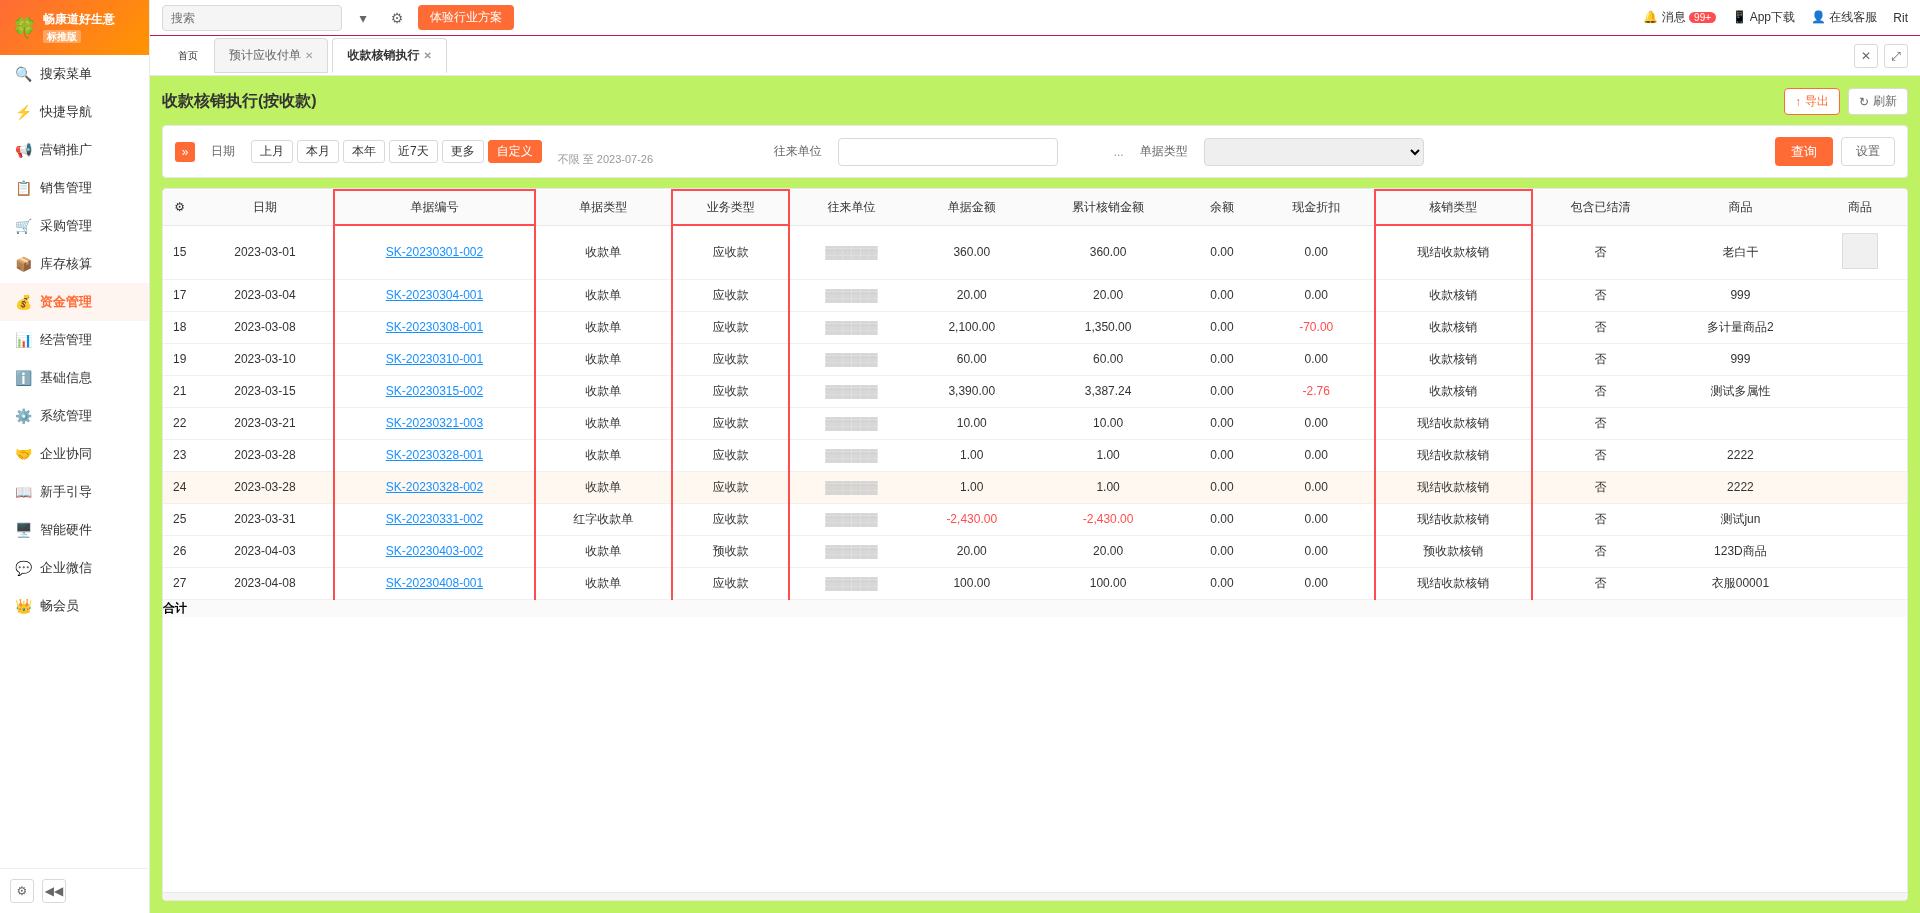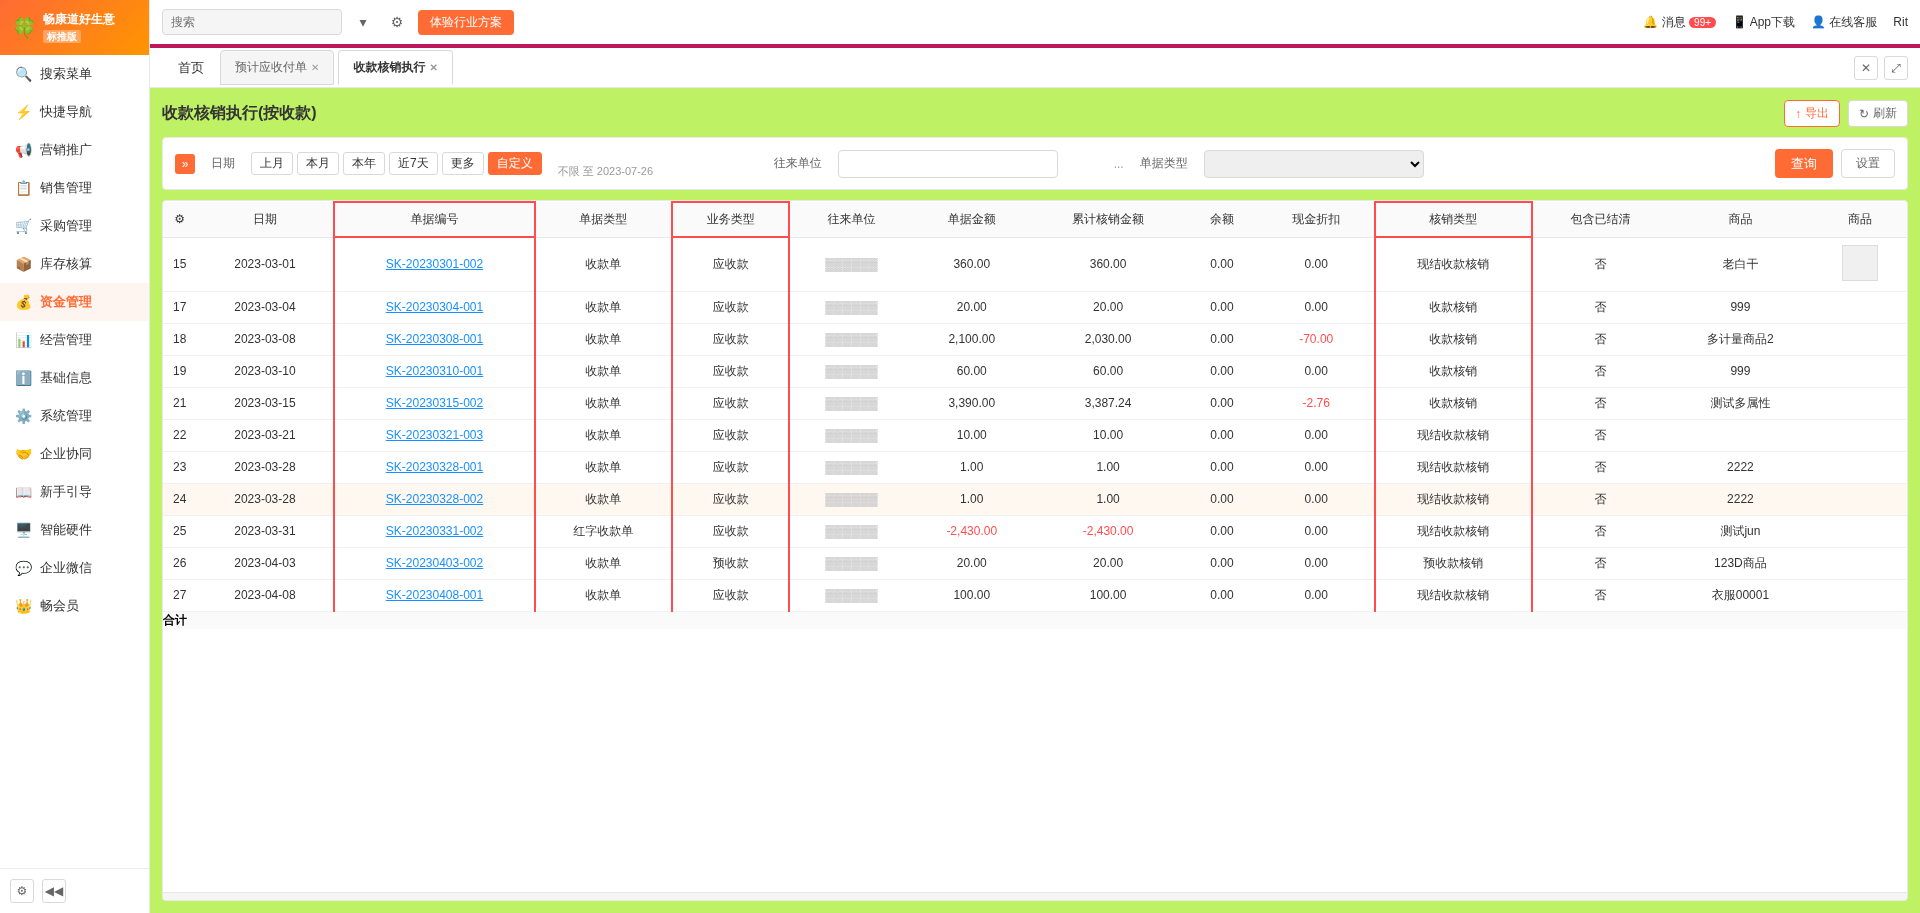--- a/index.html
+++ b/index.html
@@ -12,30 +12,30 @@
     .sidebar-menu { flex: 1; overflow-y: auto; }
     .sidebar-item { display: flex; align-items: center; gap: 8px; padding: 10px 16px; cursor: pointer; color: #333; font-size: 13px; }
     .sidebar-item.active { background: #fff5f0; color: #ff6b35; font-weight: bold; }
     .sidebar-item .icon { width: 16px; height: 16px; display: inline-flex; align-items: center; justify-content: center; font-size: 14px; }
     .sidebar-bottom { padding: 10px; display: flex; gap: 8px; align-items: center; border-top: 1px solid #eee; }
 
     
     .main { flex: 1; display: flex; flex-direction: column; overflow: hidden; }
 
     
-    .topnav { height: 48px; background: #fff; border-bottom: 4px solid #be185d; display: flex; align-items: center; padding: 0 12px; gap: 8px; }
+    .topnav { height: 36px; background: #fff; border-bottom: 1px solid #be185d; display: flex; align-items: center; padding: 0 12px; gap: 8px; }
     .topnav-input { flex: 0 0 180px; height: 26px; border: 1px solid #d9d9d9; border-radius: 4px; padding: 0 8px; font-size: 12px; background: #f5f5f5; }
     .topnav-icon-btn { width: 26px; height: 26px; border: none; background: none; cursor: pointer; color: #666; font-size: 14px; }
     .topnav-solution-btn { background: #ff6b35; color: #fff; border: none; padding: 4px 12px; border-radius: 4px; cursor: pointer; font-size: 12px; }
     .topnav-right { margin-left: auto; display: flex; align-items: center; gap: 16px; color: #333; font-size: 12px; }
     .badge { background: #ff4d4f; color: #fff; border-radius: 10px; padding: 0 5px; font-size: 10px; }
 
     
     .tabbar { height: 40px; background: #fff; border-bottom: 1px solid #e8e8e8; display: flex; align-items: center; padding: 0 12px; }
-    .tabbar-home { padding: 8px 16px; color: #333; font-size: 13px; cursor: pointer; }
+    .tabbar-home { padding: 8px 16px; color: #333; font-size: 10px; cursor: pointer; }
     .tab { display: flex; align-items: center; gap: 4px; padding: 8px 14px; border: 1px solid #d9d9d9; border-radius: 4px 4px 0 0; background: #f5f5f5; color: #666; font-size: 12px; cursor: pointer; margin-right: 4px; }
     .tab.active { background: #fff; color: #333; border-bottom-color: #fff; font-weight: bold; }
     .tab-close { font-size: 10px; color: #999; cursor: pointer; }
     .tabbar-actions { margin-left: auto; display: flex; gap: 6px; }
     .tabbar-action-btn { width: 24px; height: 24px; border: 1px solid #d9d9d9; background: #fff; cursor: pointer; border-radius: 3px; display: flex; align-items: center; justify-content: center; font-size: 12px; color: #666; }
 
     
     .page-content { flex: 1; overflow: hidden; display: flex; flex-direction: column; padding: 12px; background: #bef264; }
     .page-header { display: flex; align-items: center; justify-content: space-between; margin-bottom: 10px; }
     .page-title { font-size: 16px; font-weight: bold; color: #333; }
@@ -287,21 +287,21 @@
                 <td></td>
               </tr>
               <tr>
                 <td>18</td>
                 <td>2023-03-08</td>
                 <td style="color: rgb(24, 144, 255); cursor: pointer; text-decoration: underline; border-left: 2px solid rgb(255, 77, 79); border-right: 2px solid rgb(255, 77, 79);">SK-20230308-001</td>
                 <td>收款单</td>
                 <td style="border-left: 2px solid rgb(255, 77, 79); border-right: 2px solid rgb(255, 77, 79);">应收款</td>
                 <td style="color: rgb(204, 204, 204);">▓▓▓▓▓▓</td>
                 <td>2,100.00</td>
-                <td>2,030.00</td>
+                <td>1,350.00</td>
                 <td>0.00</td>
                 <td style="color: rgb(255, 77, 79);">-70.00</td>
                 <td style="border-left: 2px solid rgb(255, 77, 79); border-right: 2px solid rgb(255, 77, 79);">收款核销</td>
                 <td>否</td>
                 <td>多计量商品2</td>
                 <td></td>
               </tr>
               <tr>
                 <td>19</td>
                 <td>2023-03-10</td>

